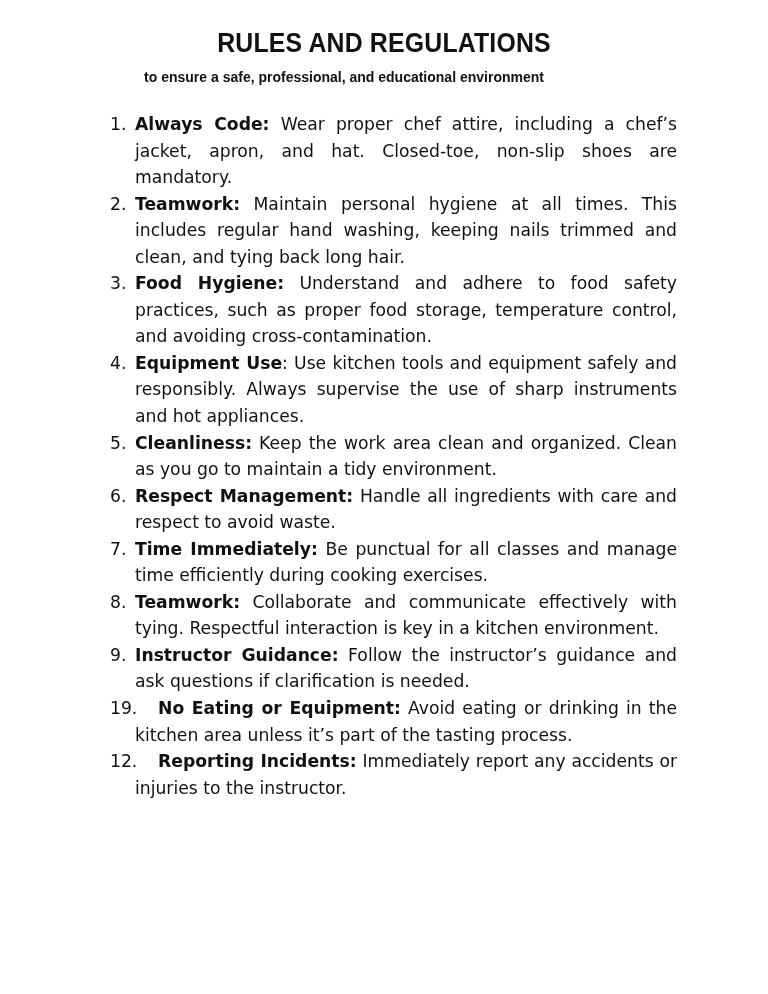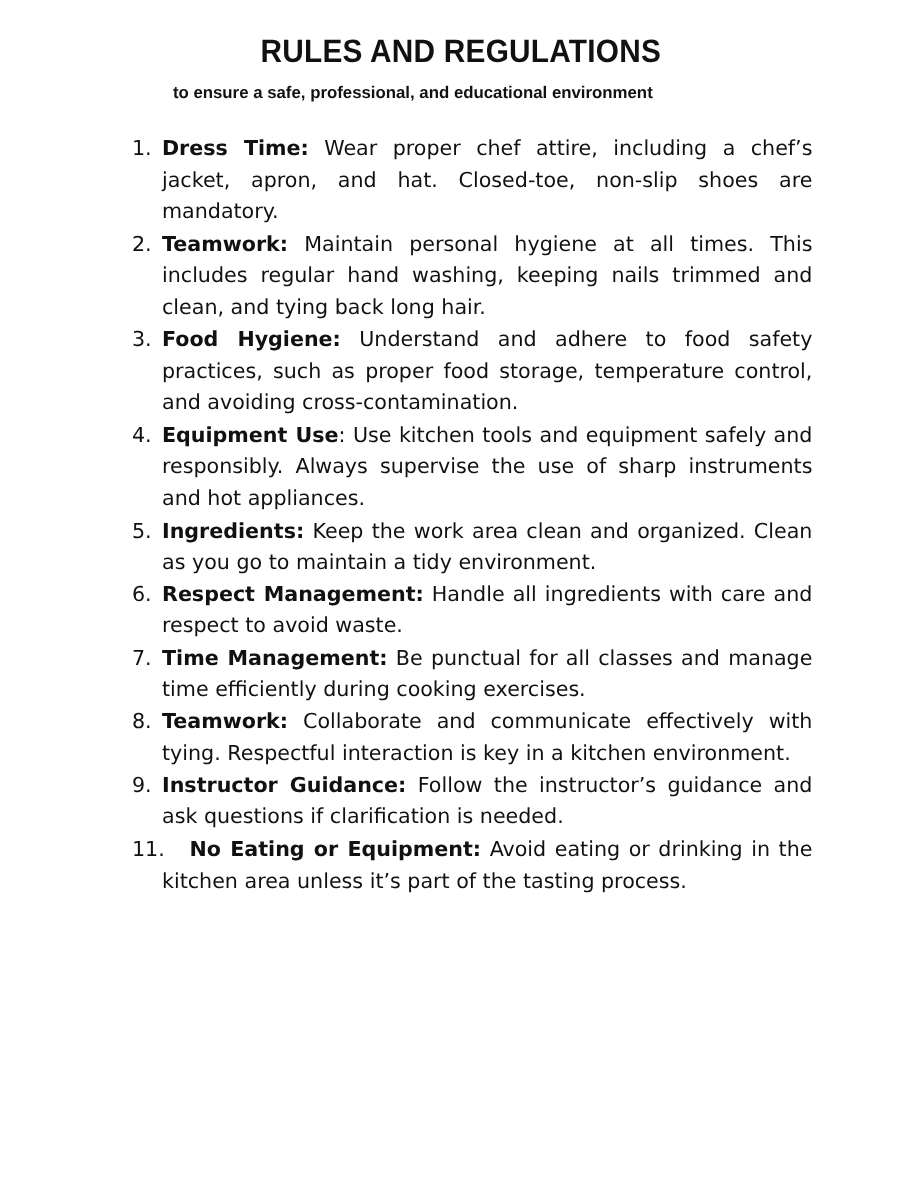--- a/index.html
+++ b/index.html
@@ -32,23 +32,24 @@
     .rule .lbl { font-weight: bold; }
     .rule .txt { font-weight: normal; }
   </style>
 </head>
 <body>
 
 <div class="title">RULES AND REGULATIONS</div>
 <div class="subtitle">to ensure a safe, professional, and educational environment</div>
 
 <ol class="rules">
-  <li class="rule"><span class="num">1.</span><span class="lbl">Dress Time:</span><span class="txt"> Wear proper chef attire, including a chef’s jacket, apron, and hat. Closed-toe, non-slip shoes are mandatory.</span></li>
+  <li class="rule"><span class="num">1.</span><span class="lbl">Always Code:</span><span class="txt"> Wear proper chef attire, including a chef’s jacket, apron, and hat. Closed-toe, non-slip shoes are mandatory.</span></li>
   <li class="rule"><span class="num">2.</span><span class="lbl">Teamwork:</span><span class="txt"> Maintain personal hygiene at all times. This includes regular hand washing, keeping nails trimmed and clean, and tying back long hair.</span></li>
   <li class="rule"><span class="num">3.</span><span class="lbl">Food Hygiene:</span><span class="txt"> Understand and adhere to food safety practices, such as proper food storage, temperature control, and avoiding cross-contamination.</span></li>
   <li class="rule"><span class="num">4.</span><span class="lbl">Equipment Use</span><span class="txt">: Use kitchen tools and equipment safely and responsibly. Always supervise the use of sharp instruments and hot appliances.</span></li>
-  <li class="rule"><span class="num">5.</span><span class="lbl">Ingredients:</span><span class="txt"> Keep the work area clean and organized. Clean as you go to maintain a tidy environment.</span></li>
+  <li class="rule"><span class="num">5.</span><span class="lbl">Cleanliness:</span><span class="txt"> Keep the work area clean and organized. Clean as you go to maintain a tidy environment.</span></li>
   <li class="rule"><span class="num">6.</span><span class="lbl">Respect Management:</span><span class="txt"> Handle all ingredients with care and respect to avoid waste.</span></li>
-  <li class="rule"><span class="num">7.</span><span class="lbl">Time Management:</span><span class="txt"> Be punctual for all classes and manage time efficiently during cooking exercises.</span></li>
+  <li class="rule"><span class="num">7.</span><span class="lbl">Time Immediately:</span><span class="txt"> Be punctual for all classes and manage time efficiently during cooking exercises.</span></li>
   <li class="rule"><span class="num">8.</span><span class="lbl">Teamwork:</span><span class="txt"> Collaborate and communicate effectively with tying. Respectful interaction is key in a kitchen environment.</span></li>
   <li class="rule"><span class="num">9.</span><span class="lbl">Instructor Guidance:</span><span class="txt"> Follow the instructor’s guidance and ask questions if clarification is needed.</span></li>
-  <li class="rule wide"><span class="num">11.</span><span class="spacer"></span><span class="lbl">No Eating or Equipment:</span><span class="txt"> Avoid eating or drinking in the kitchen area unless it’s part of the tasting process.</span></li>
+  <li class="rule wide"><span class="num">19.</span><span class="spacer"></span><span class="lbl">No Eating or Equipment:</span><span class="txt"> Avoid eating or drinking in the kitchen area unless it’s part of the tasting process.</span></li>
+  <li class="rule wide"><span class="num">12.</span><span class="spacer"></span><span class="lbl">Reporting Incidents:</span><span class="txt"> Immediately report any accidents or injuries to the instructor.</span></li>
 </ol>
 
 </body></html>

